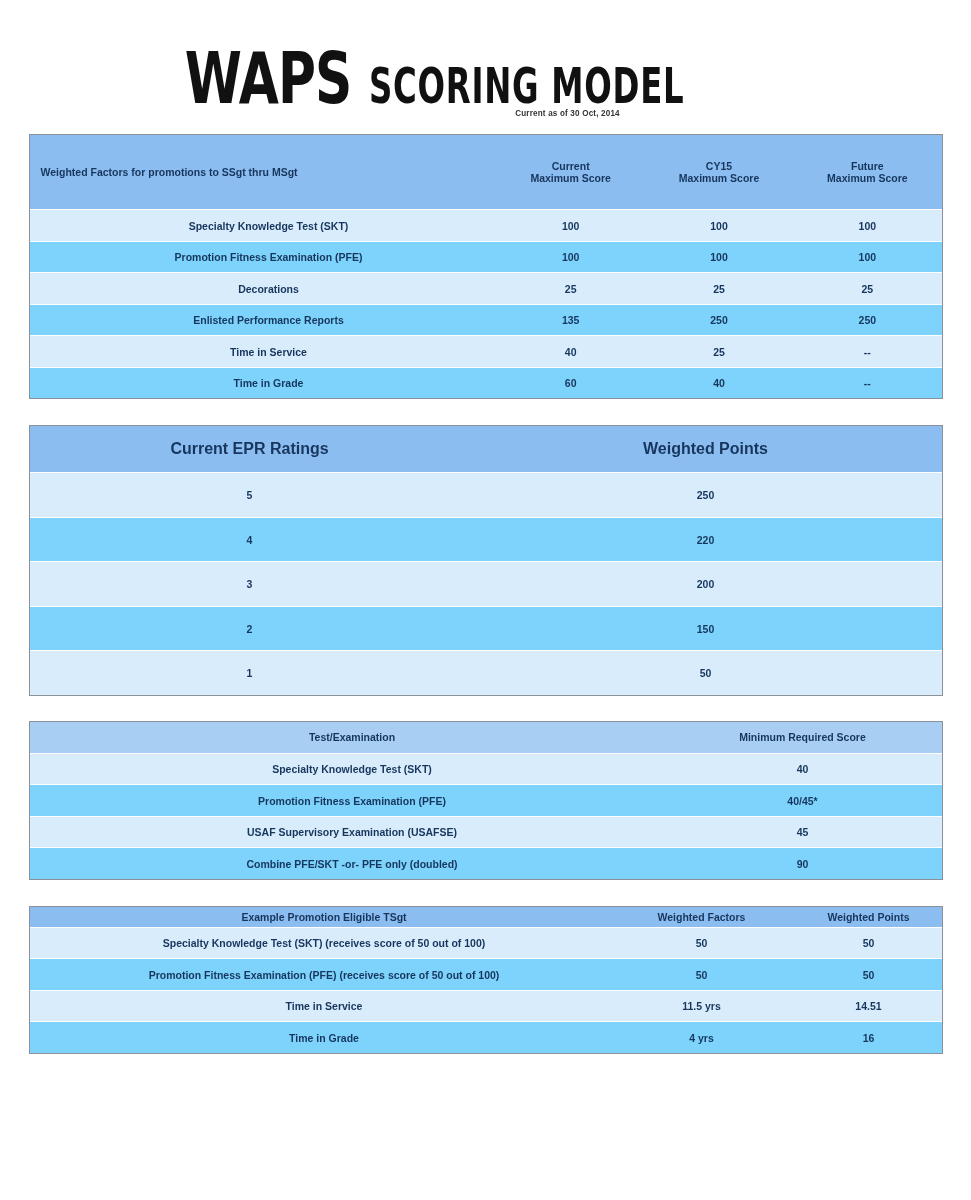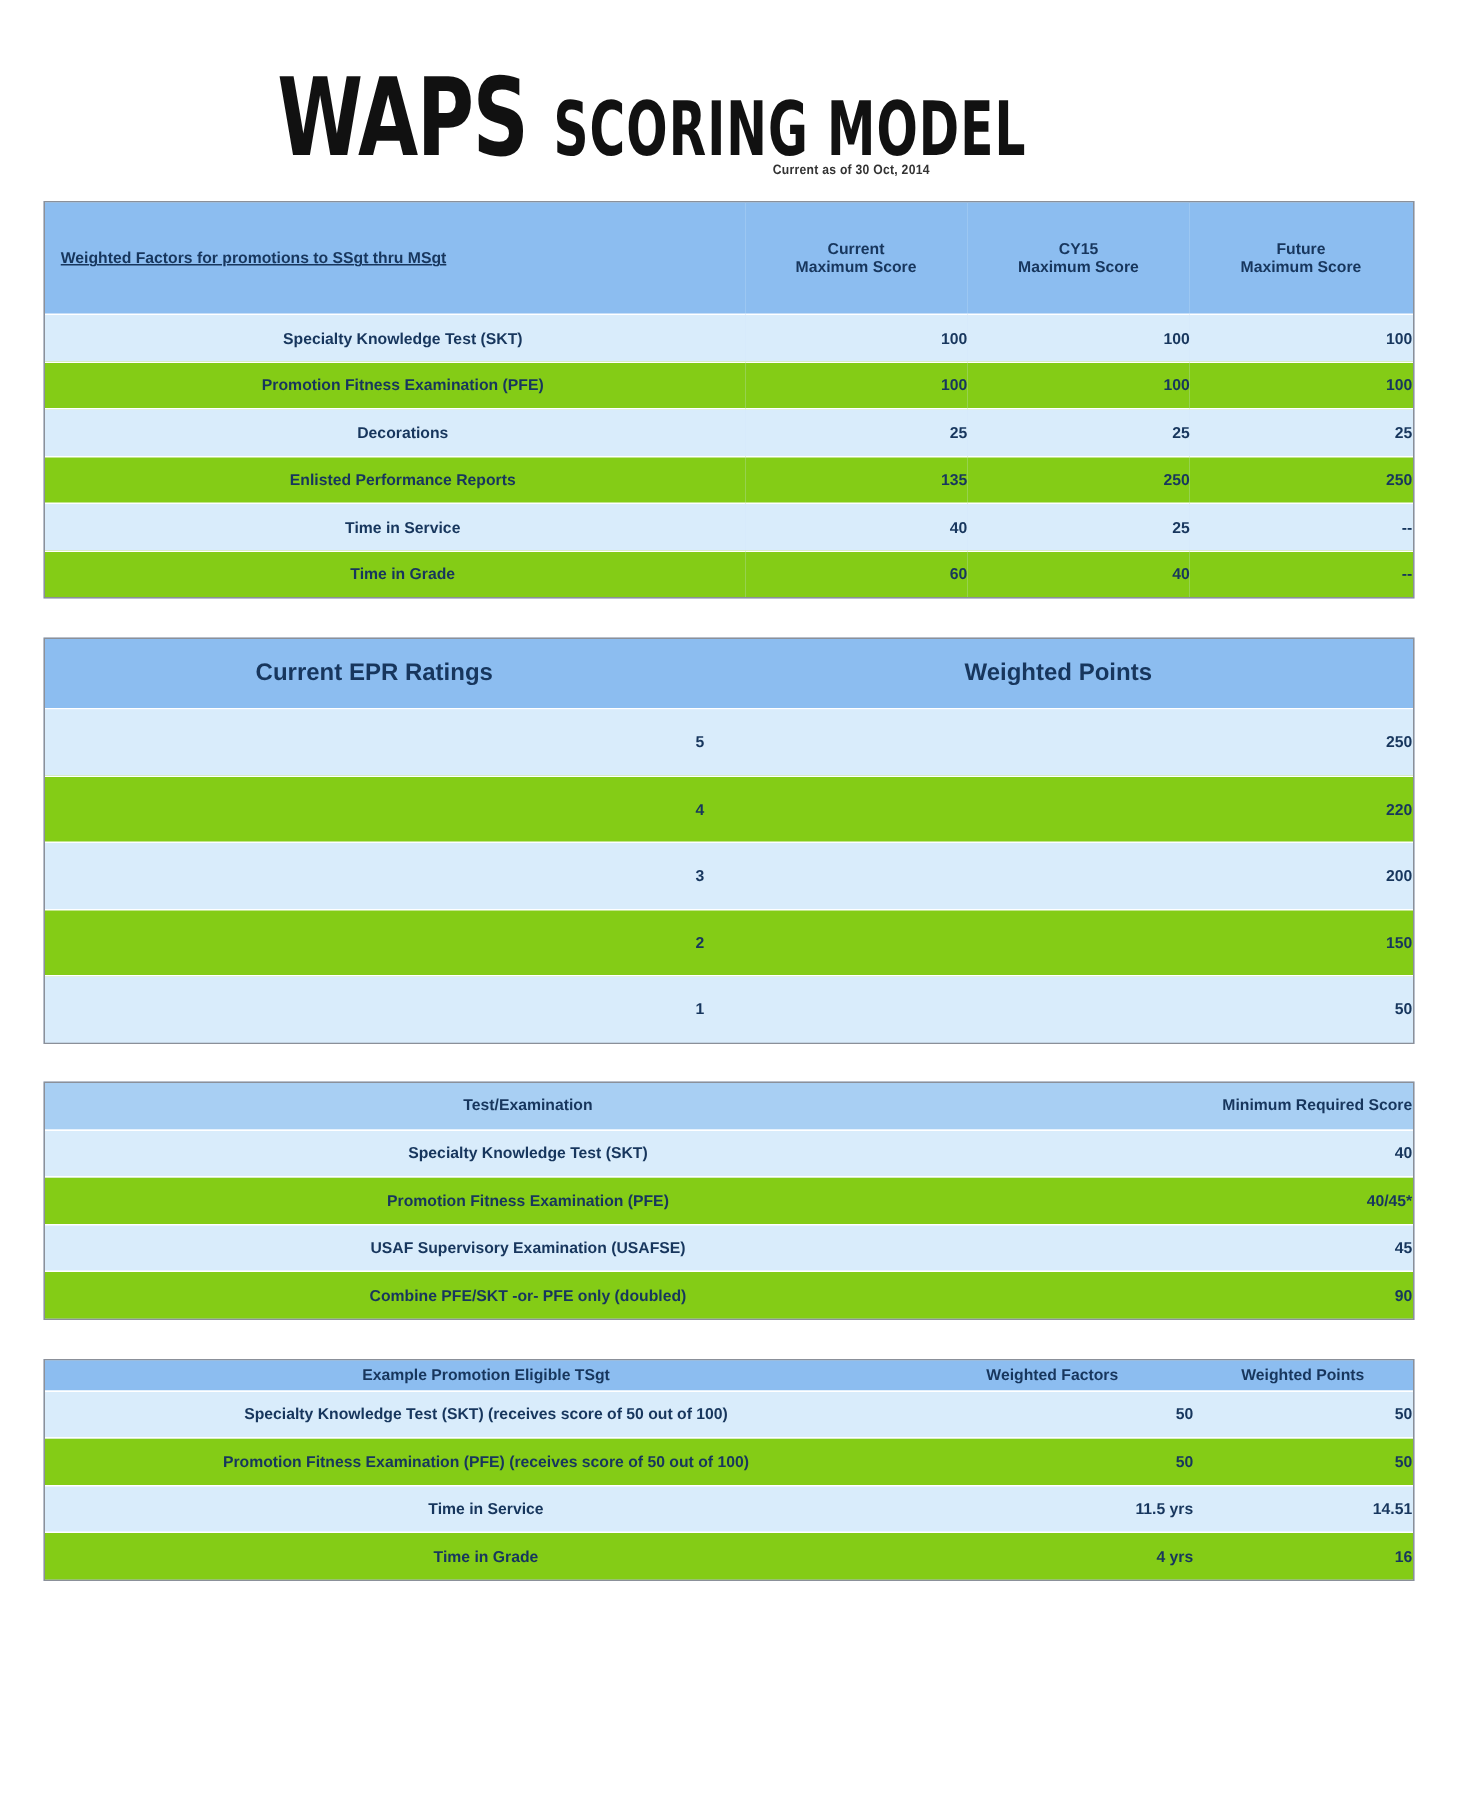--- a/index.html
+++ b/index.html
@@ -87,30 +87,30 @@
   .hdr-dark th{
     background:#8cbdf0;
     color:#11294a;
     text-align:center;
   }
   .hdr-light th{
     background:#a8cff3;
     color:#11294a;
   }
   .row-lite td{background:#d9ecfb;}
-  .row-med td{background:#84cc16;}
+  .row-med td{background:#7dd3fc;}
   .lbl{
     text-align:center;
     padding-left:11px !important;
   }
-  .num{text-align:right;}
+  .num{text-align:center;}
   .vline{border-left:1px solid #ffffff;}
   
   #table1{width:914px;margin-top:22px;}
-  #table1 th.h-lbl{height:74px;text-align:left;padding-left:11px !important;text-decoration:underline;}
+  #table1 th.h-lbl{height:74px;text-align:left;padding-left:11px !important;}
   #table1 td{height:30.5px;}
   #table1 .c-lbl{width:466px;}
   #table1 .c-num{width:148px;}
   
   #table2{width:914px;margin-top:26px;}
   #table2 th{height:46px;text-align:center;font-size:16px;}
   #table2 td{height:43.5px;}
   #table2 .c-a{width:440px;}
   #table2 .c-b{width:472px;}
   

